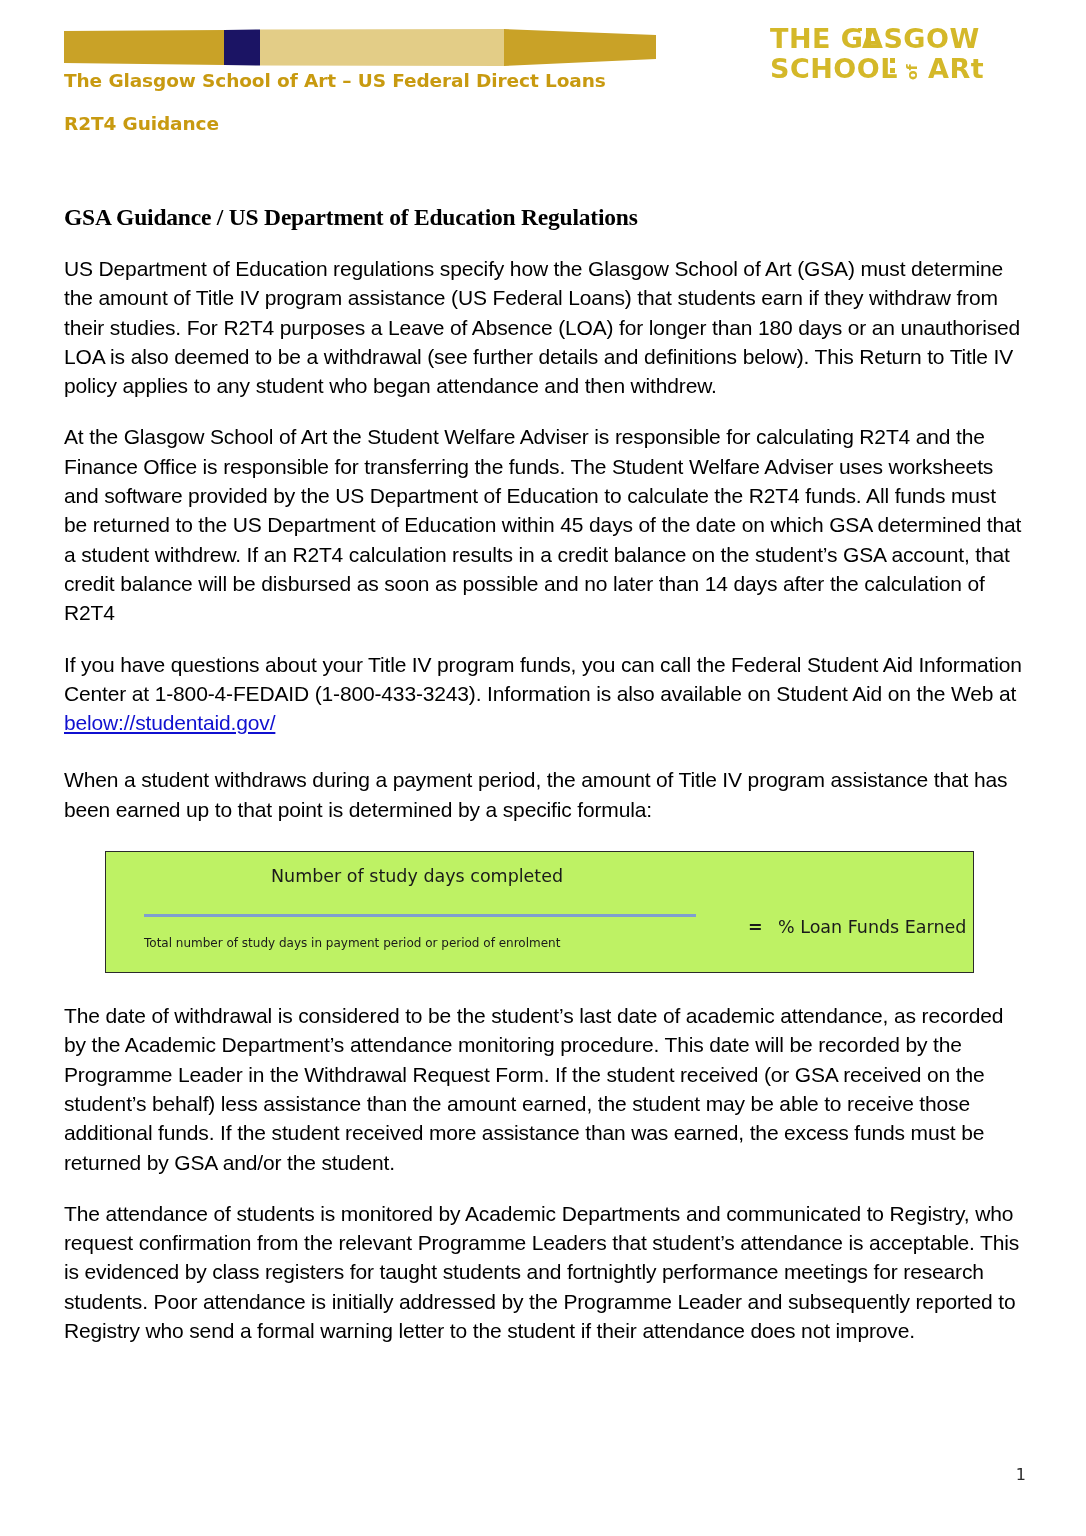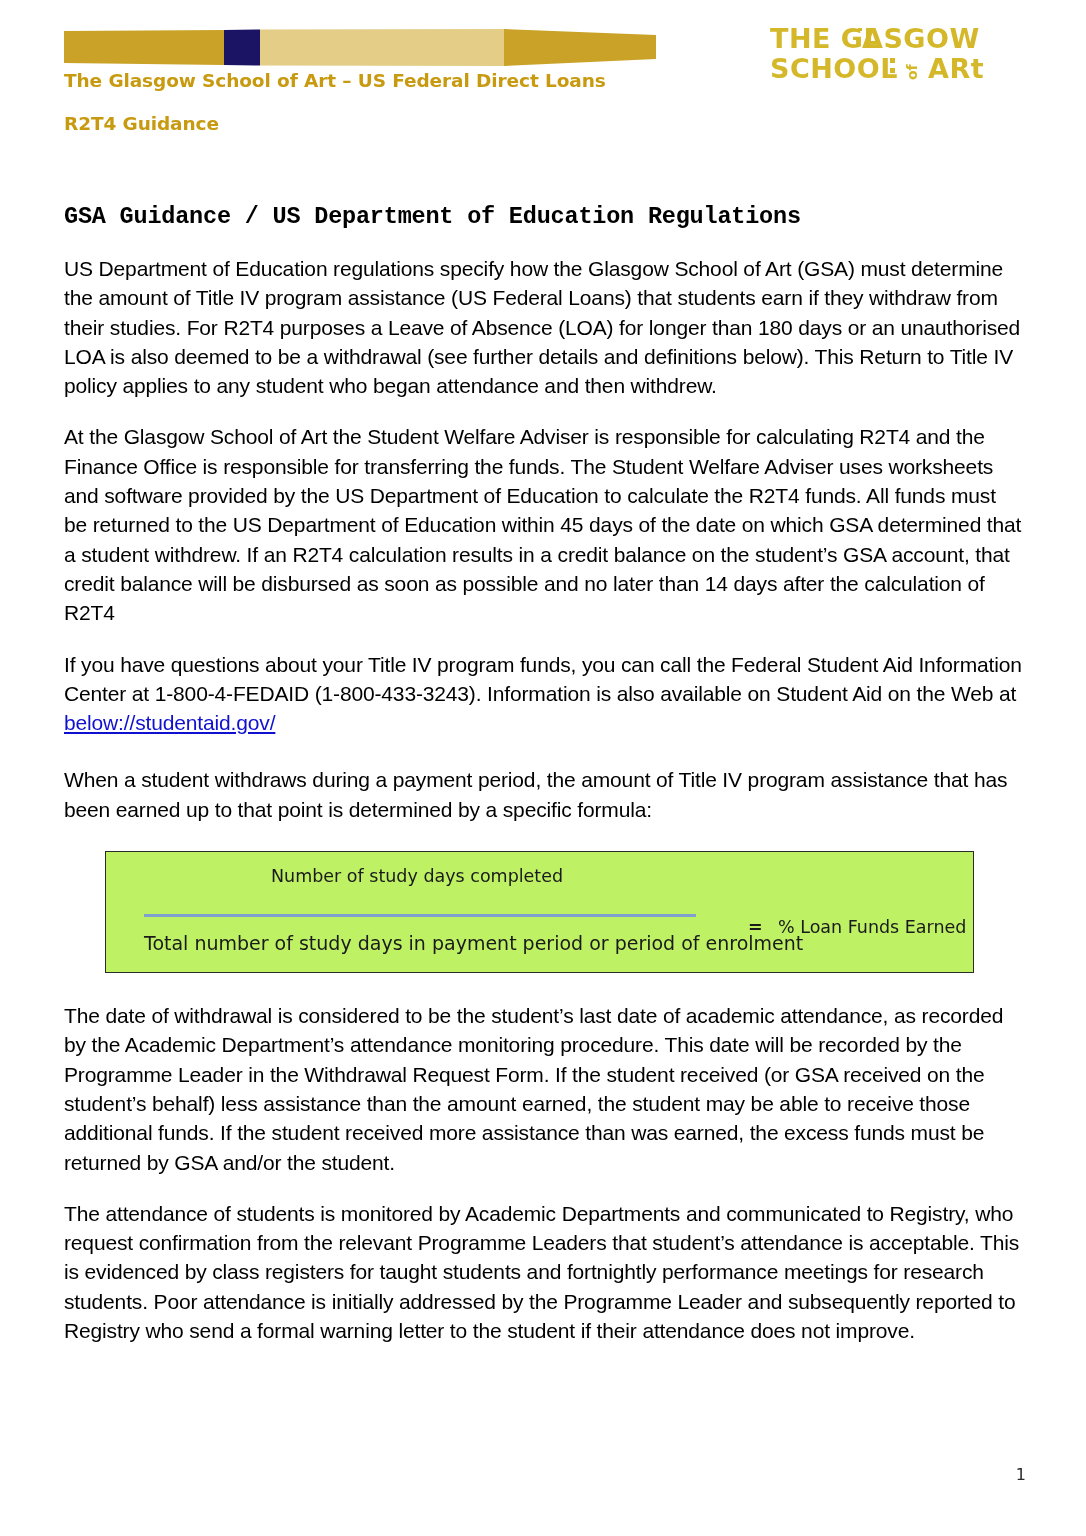--- a/index.html
+++ b/index.html
@@ -72,21 +72,21 @@
     margin: 0 0 0 0;
     font-family: "Liberation Sans", sans-serif;
     font-weight: bold;
     font-size: 23.5px;
     line-height: 30px;
     letter-spacing: -0.2px;
     color: #000;
   }
   h2.doc-h {
     margin: 42px 0 0 0;
-    font-family: Liberation Mono, monospace;
+    font-family: Liberation Serif, serif;
     font-weight: bold;
     font-size: 23.5px;
     line-height: 30px;
     letter-spacing: -0.2px;
     color: #000;
   }
 
   p.body-par {
     margin: 22px 0 0 0;
     font-family: "Liberation Sans", sans-serif;
@@ -135,21 +135,21 @@
     top: 62px;
     width: 552px;
     height: 3px;
     background: #7e9fd0;
   }
   .f-denominator {
     position: absolute;
     left: 18px;
     top: 79px;
     font-family: "DejaVu Sans", sans-serif;
-    font-size: 19px;
+    font-size: 12px;
     line-height: 24px;
     color: #1a1a1a;
     white-space: nowrap;
   }
   .f-equals {
     position: absolute;
     left: 622px;
     top: 63px;
     font-family: "DejaVu Sans", sans-serif;
     font-weight: bold;

